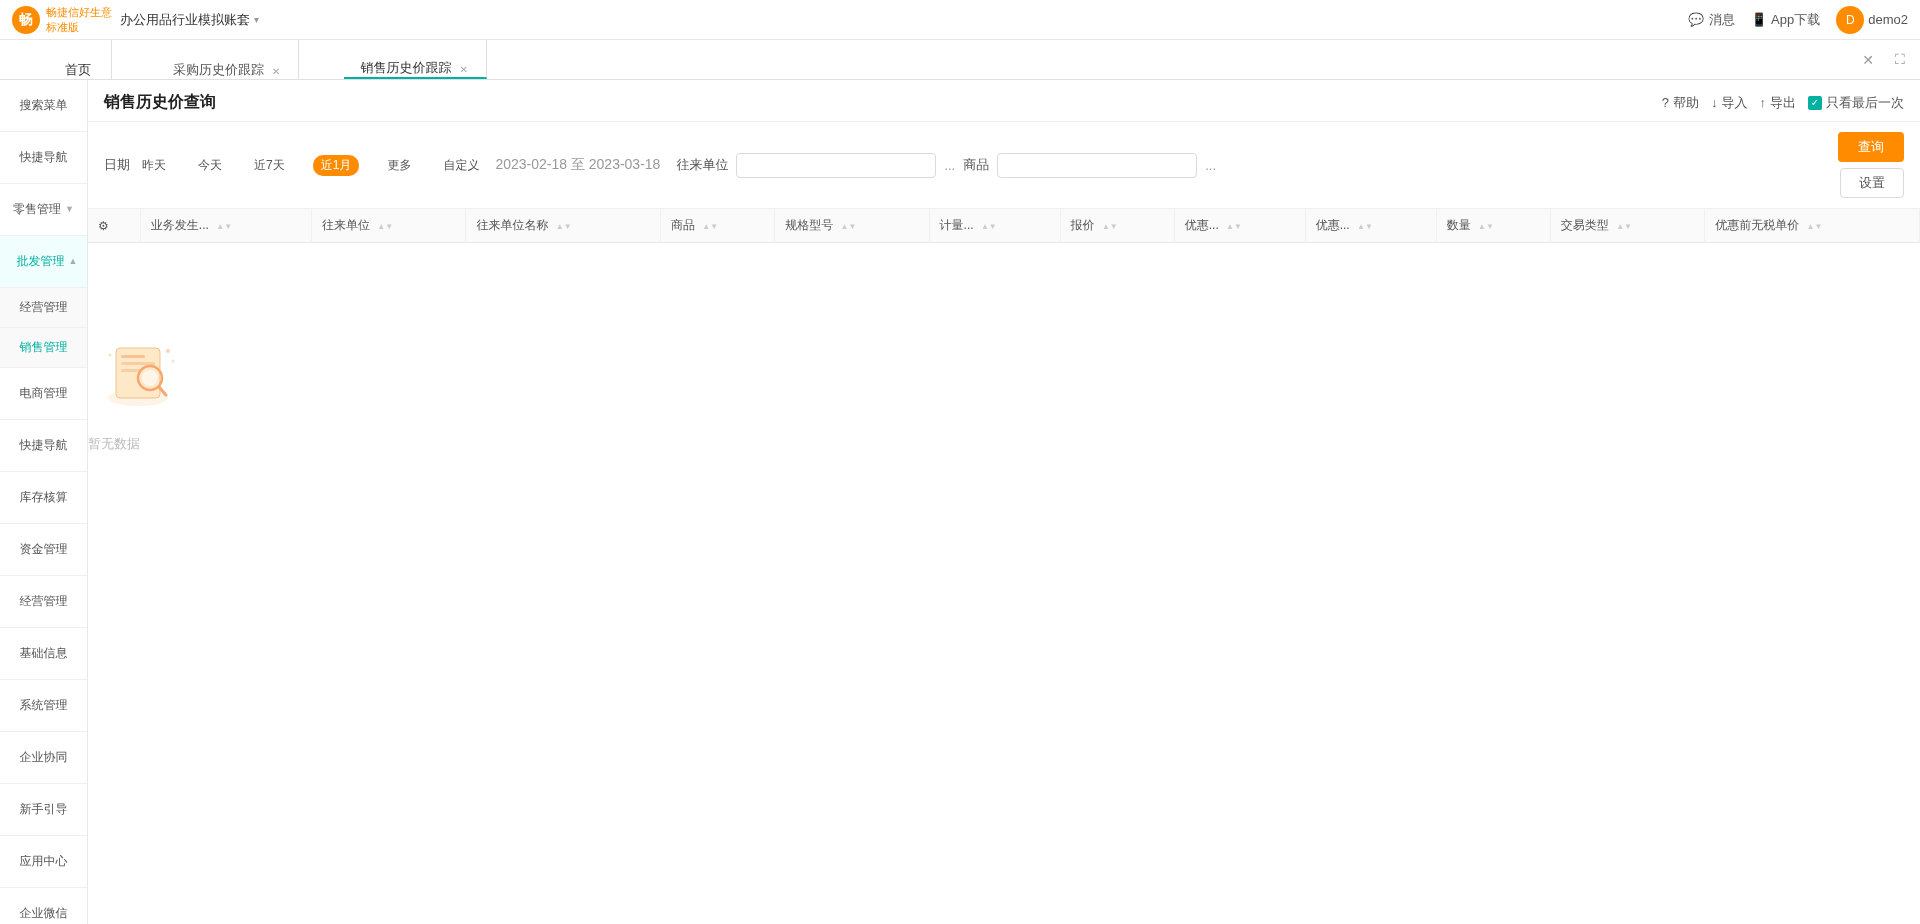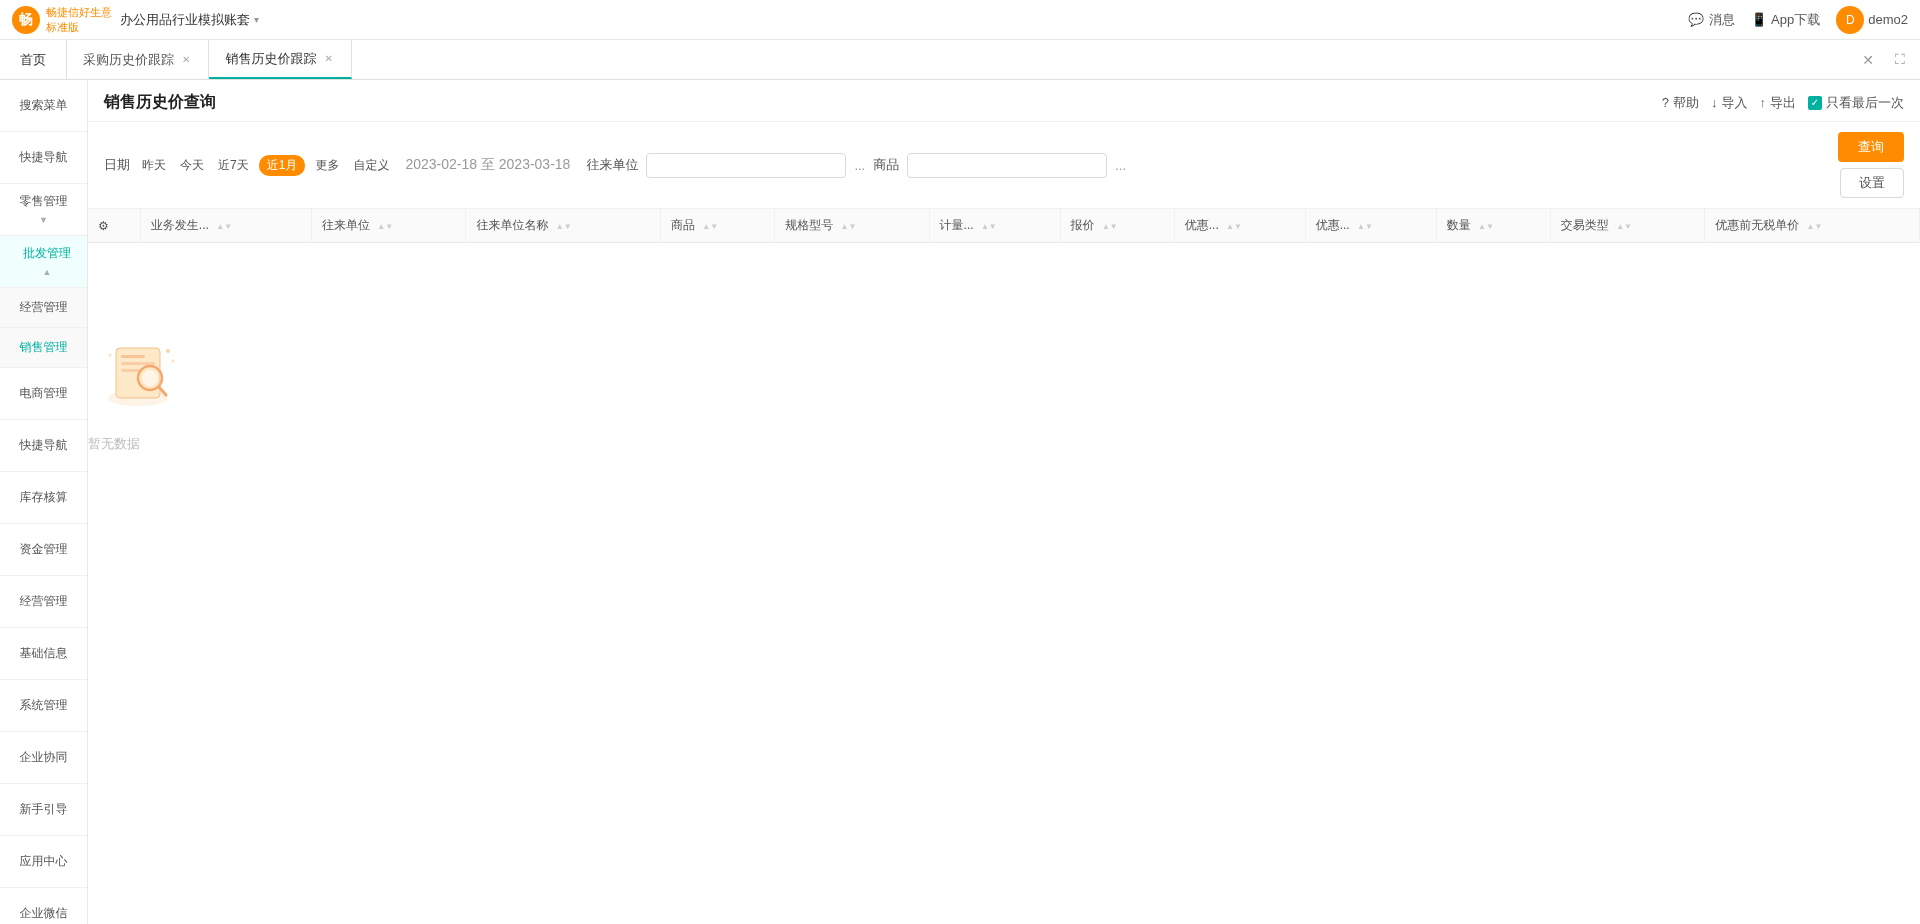--- a/index.html
+++ b/index.html
@@ -84,29 +84,30 @@
     .tab-bar {
       height: 40px;
       background: #fff;
       border-bottom: 1px solid #e0e0e0;
       display: flex;
       align-items: stretch;
       flex-shrink: 0;
     }
     .tab-item {
       display: flex;
-      align-items: center;
+      align-items: flex-end;
       padding: 0 16px;
       gap: 6px;
       cursor: pointer;
       font-size: 13px;
       color: #555;
       border-right: 1px solid #e0e0e0;
       white-space: nowrap;
       position: relative;
+      margin-left: 45px;
     }
     .tab-item.home {
       background: #fff;
       color: #333;
       padding: 0 20px;
     }
     .tab-item.active {
       background: #fff;
       color: #333;
       border-bottom: 2px solid #00b0a0;
@@ -163,21 +164,21 @@
       font-size: 12px;
       color: #555;
       border-bottom: 1px solid #f0f0f0;
       min-height: 52px;
       text-align: center;
       line-height: 1.4;
       gap: 2px;
     }
     .sidebar-item.active { color: #00b0a0; background: #f0fffe; padding-left: 11px; }
     .sidebar-item.has-arrow {
-      flex-direction: column;
+      flex-direction: row;
       justify-content: center;
       gap: 4px;
     }
     .sidebar-item .arrow {
       font-size: 9px;
       color: #aaa;
     }
     .sidebar-sub-group {
       background: #f9f9f9;
     }
@@ -275,21 +276,21 @@
       gap: 8px;
     }
     .filter-label {
       font-size: 13px;
       color: #555;
       white-space: nowrap;
     }
     .date-options {
       display: flex;
       align-items: center;
-      gap: 6px;
+      gap: 24px;
     }
     .date-opt {
       font-size: 12px;
       color: #555;
       cursor: pointer;
       padding: 2px 4px;
       border-radius: 3px;
     }
     .date-opt.active {
       background: #ff8c00;

